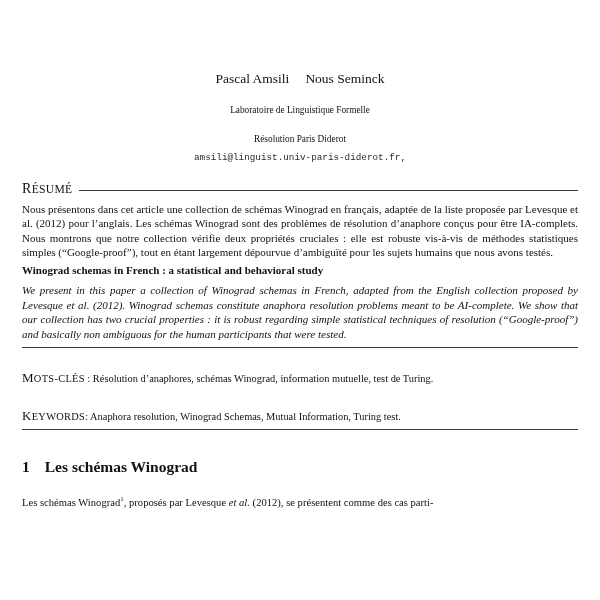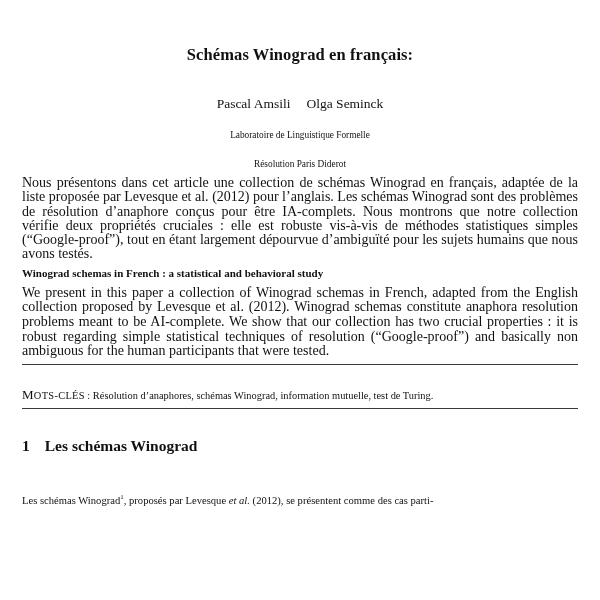--- a/index.html
+++ b/index.html
@@ -74,26 +74,26 @@
   .sec-head-label .cap1 { font-size: 14px; }
   .sec-head-rule {
     flex: 1 1 auto;
     height: 1px;
     background: #3a3a3a;
     position: relative;
     top: 1px;
   }
 
   .blurb {
-    font-size: 14px;
+    font-size: 11px;
     line-height: 14.3px;
     text-align: justify;
     margin-top: 5px;
   }
-  .blurb.en { line-height: 14.6px; margin-top: 6px; }
+  .blurb.en { line-height: 14.6px; margin-top: 6px; font-style: italic; }
 
   .en-title {
     font-weight: bold;
     font-size: 11px;
     line-height: 14px;
     margin-top: 4px;
   }
 
   .hr-full {
     height: 1px;
@@ -115,51 +115,58 @@
     font-weight: bold;
     font-size: 15.5px;
     line-height: 22px;
     display: flex;
     gap: 15px;
   }
   .body-par {
     font-size: 10.6px;
     line-height: 15px;
     text-align: justify;
-    margin-top: 33px;
+    margin-top: 14px;
   }
   .it { font-style: italic; }
   sup.fn { font-size: 7px; vertical-align: super; }
 </style>
 </head>
 <body>
 
 <div class="page">
 
   <div class="title-block">
-    <div class="title-line">Schémas Winograd en français:</div>
   </div>
 
   <div class="author-block">
     <div class="authors">
-      <span class="author-name">Pascal Amsili</span><span class="author-gap"></span><span class="author-name">Olga Seminck</span>
+      <span class="author-name">Pascal Amsili</span><span class="author-gap"></span><span class="author-name">Nous Seminck</span>
     </div>
     <div class="affil">Laboratoire de Linguistique Formelle</div>
     <div class="affil">Résolution Paris Diderot</div>
+    <div class="emails">amsili@linguist.univ-paris-diderot.fr,</div>
   </div>
 
+  <div class="sec-head">
+    <span class="sec-head-label"><span class="cap1">R</span><span>ÉSUMÉ</span></span>
+    <span class="sec-head-rule"></span>
+  </div>
   <div class="blurb">Nous présentons dans cet article une collection de schémas Winograd en français, adaptée de la liste proposée par Levesque et al. (2012) pour l’anglais. Les schémas Winograd sont des problèmes de résolution d’anaphore conçus pour être IA-complets. Nous montrons que notre collection vérifie deux propriétés cruciales : elle est robuste vis-à-vis de méthodes statistiques simples (“Google-proof”), tout en étant largement dépourvue d’ambiguïté pour les sujets humains que nous avons testés.</div>
 
   <div class="en-title">Winograd schemas in French : a statistical and behavioral study</div>
   <div class="blurb en">We present in this paper a collection of Winograd schemas in French, adapted from the English collection proposed by Levesque et al. (2012). Winograd schemas constitute anaphora resolution problems meant to be AI-complete. We show that our collection has two crucial properties : it is robust regarding simple statistical techniques of resolution (“Google-proof”) and basically non ambiguous for the human participants that were tested.</div>
 
   <div class="hr-full"></div>
 
   <div class="kw-line">
     <span class="kw-label"><span class="cap1">M</span><span>OTS-CLÉS</span></span><span> : </span><span>Résolution d’anaphores, schémas Winograd, information mutuelle, test de Turing.</span>
+  </div>
+  <div class="kw-line">
+    <span class="kw-label"><span class="cap1">K</span><span>EYWORDS</span></span><span>: </span><span>Anaphora resolution, Winograd Schemas, Mutual Information, Turing test.</span>
   </div>
 
   <div class="hr-full"></div>
 
   <div class="section-title">
     <span>1</span>
     <span>Les schémas Winograd</span>
   </div>
   <div class="body-par">
     <span>Les schémas Winograd</span><sup class="fn">1</sup><span>, proposés par Levesque </span><span class="it">et al.</span><span> (2012), se présentent comme des cas parti-</span>

